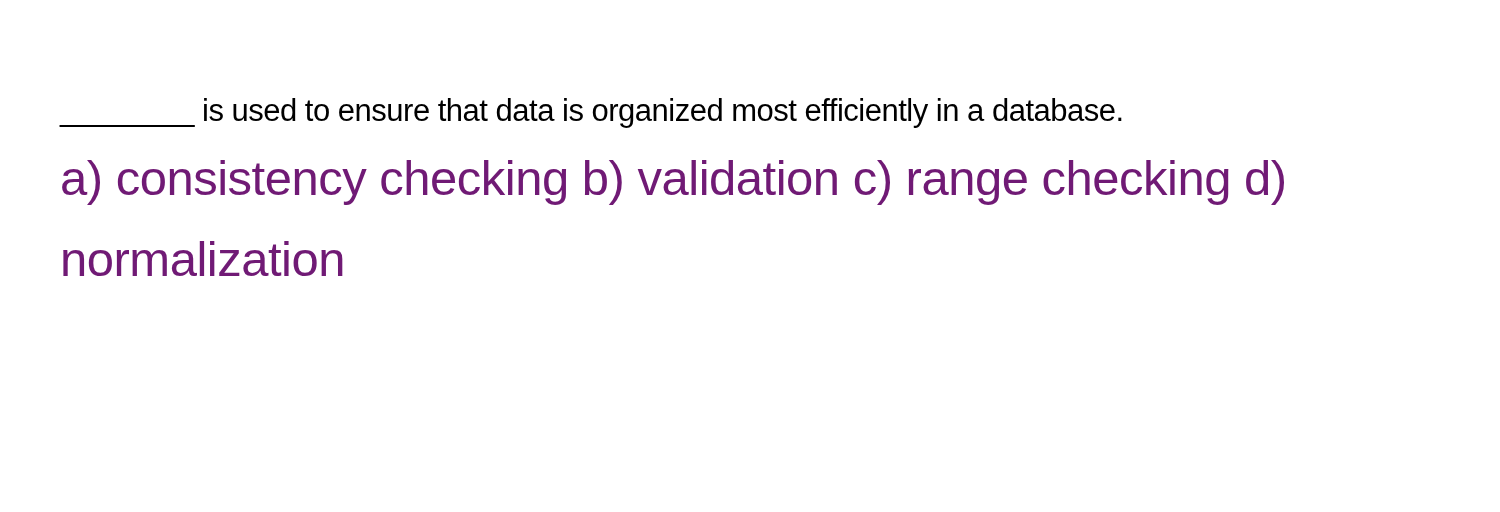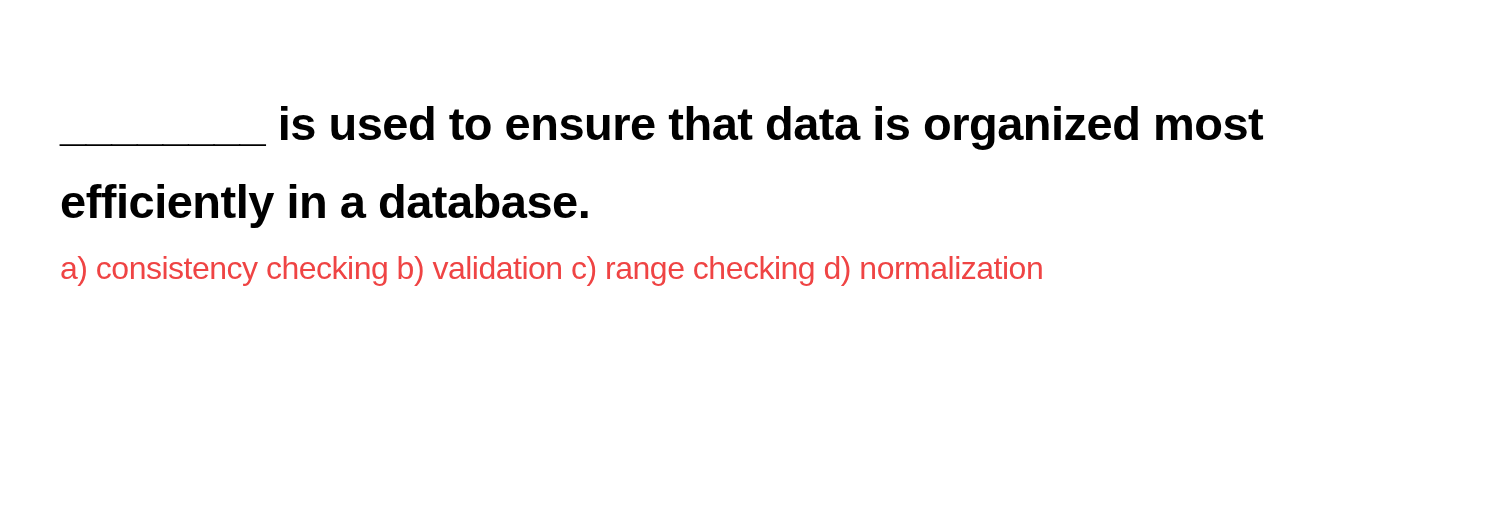--- a/index.html
+++ b/index.html
@@ -11,30 +11,30 @@
       font-family: -apple-system, BlinkMacSystemFont, "Segoe UI", Helvetica, Arial, sans-serif;
       background: #ffffff;
       width: 1500px;
       height: 512px;
       padding: 85px 60px 60px 60px;
     }
     .question-container {
       max-width: 1380px;
     }
     .question-text {
-      font-size: 47px;
-      font-weight: 700;
+      font-size: 31px;
+      font-weight: 400;
       color: #000000;
       line-height: 1.65;
       letter-spacing: -0.5px;
     }
     .options-text {
-      font-size: 32px;
+      font-size: 49px;
       font-weight: 400;
-      color: #ef4444;
+      color: #701a75;
       line-height: 1.65;
       letter-spacing: -0.5px;
       margin-top: 2px;
     }
   </style>
 </head>
 <body>
 
 <div class="question-container">
   <div class="question-text">________ is used to ensure that data is organized most efficiently in a database.</div>

